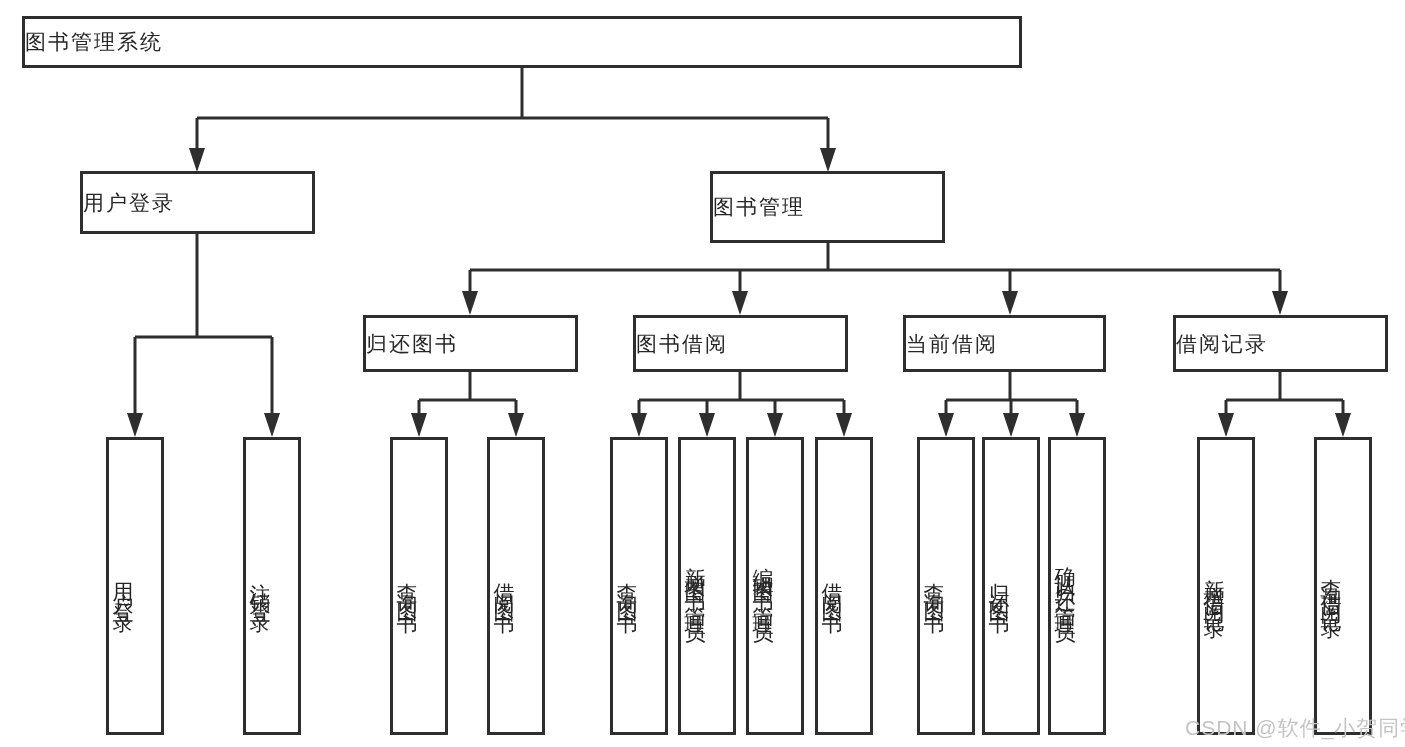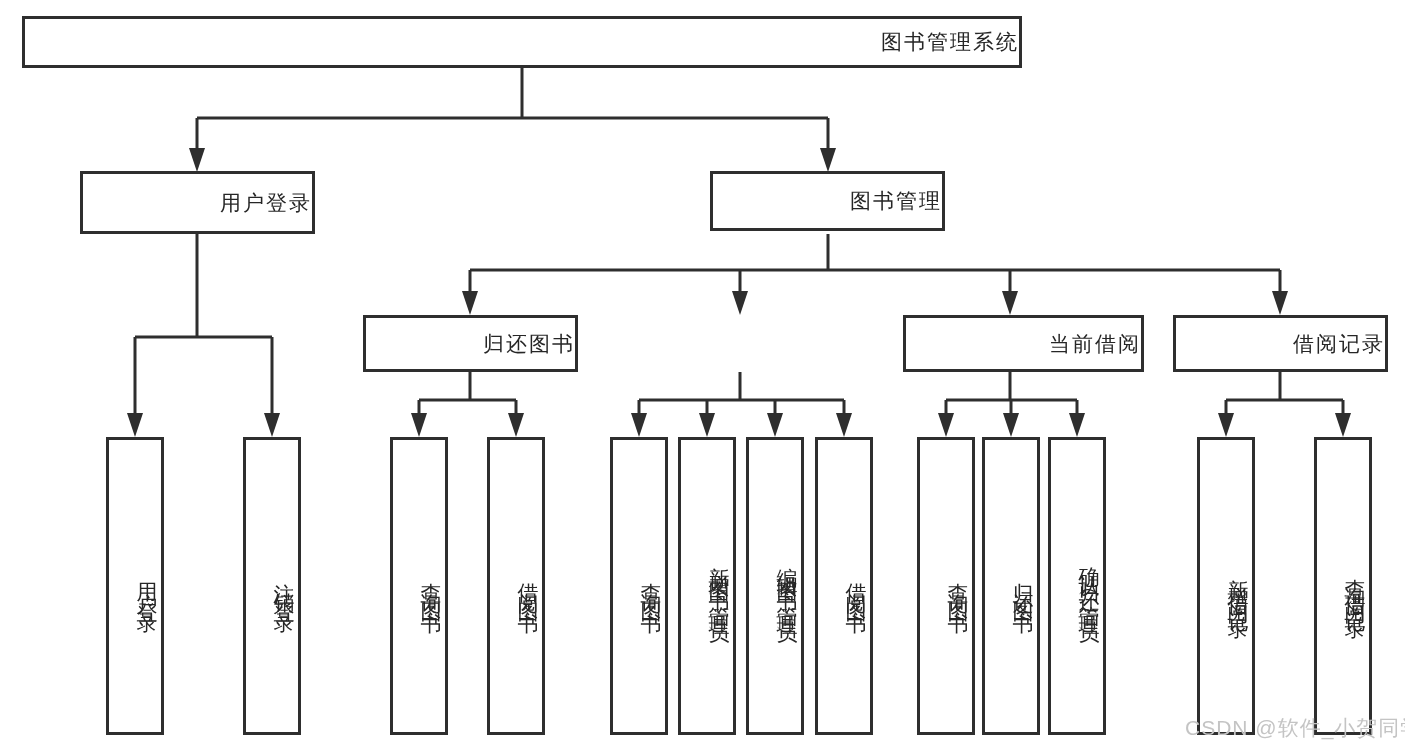--- a/index.html
+++ b/index.html
@@ -8,21 +8,21 @@
     position:relative; width:1405px; height:747px;
     background:#ffffff; overflow:hidden;
     font-family:"Liberation Sans", sans-serif;
     color:#222222;
   }
   svg.connectors { position:absolute; left:0; top:0; width:1405px; height:747px; }
   svg.connectors path { stroke:#2e2e2e; stroke-width:3; fill:none; }
   svg.connectors polygon { fill:#2e2e2e; stroke:none; }
   .box {
     position:absolute; border:3px solid #2e2e2e; background:#ffffff;
-    display:flex; align-items:center; justify-content:flex-end;
+    display:flex; align-items:center; justify-content:flex-start;
   }
   .h-label { font-size:21px; letter-spacing:2px; color:#262626; white-space:nowrap; }
   .leaf .v-label {
     display:inline-block;
     writing-mode:vertical-rl; text-orientation:mixed;
     font-size:21px; letter-spacing:10px; color:#262626;
     white-space:nowrap;
   }
   .leaf.long .v-label { letter-spacing:8px; }
   .watermark {
@@ -71,28 +71,31 @@
     <polygon points="1335,413 1351,413 1343,437"></polygon>
   </svg>
 
   <div class="box" style="left:22px;top:16px;width:1000px;height:52px">
     <span class="h-label">图书管理系统</span>
   </div>
 
   <div class="box" style="left:80px;top:171px;width:235px;height:63px">
     <span class="h-label">用户登录</span>
   </div>
-  <div class="box" style="left:710px;top:171px;width:235px;height:60px">
+  <div class="box" style="left:710px;top:171px;width:235px;height:72px">
     <span class="h-label">图书管理</span>
   </div>
 
   <div class="box" style="left:363px;top:315px;width:215px;height:57px">
     <span class="h-label">归还图书</span>
   </div>
-  <div class="box" style="left:903px;top:315px;width:241px;height:57px">
+  <div class="box" style="left:633px;top:315px;width:215px;height:57px">
+    <span class="h-label">图书借阅</span>
+  </div>
+  <div class="box" style="left:903px;top:315px;width:203px;height:57px">
     <span class="h-label">当前借阅</span>
   </div>
   <div class="box" style="left:1173px;top:315px;width:215px;height:57px">
     <span class="h-label">借阅记录</span>
   </div>
 
   <div class="box leaf" style="left:106px;top:437px;width:58px;height:298px">
     <span class="v-label">用户登录</span>
   </div>
   <div class="box leaf" style="left:243px;top:437px;width:58px;height:298px">

